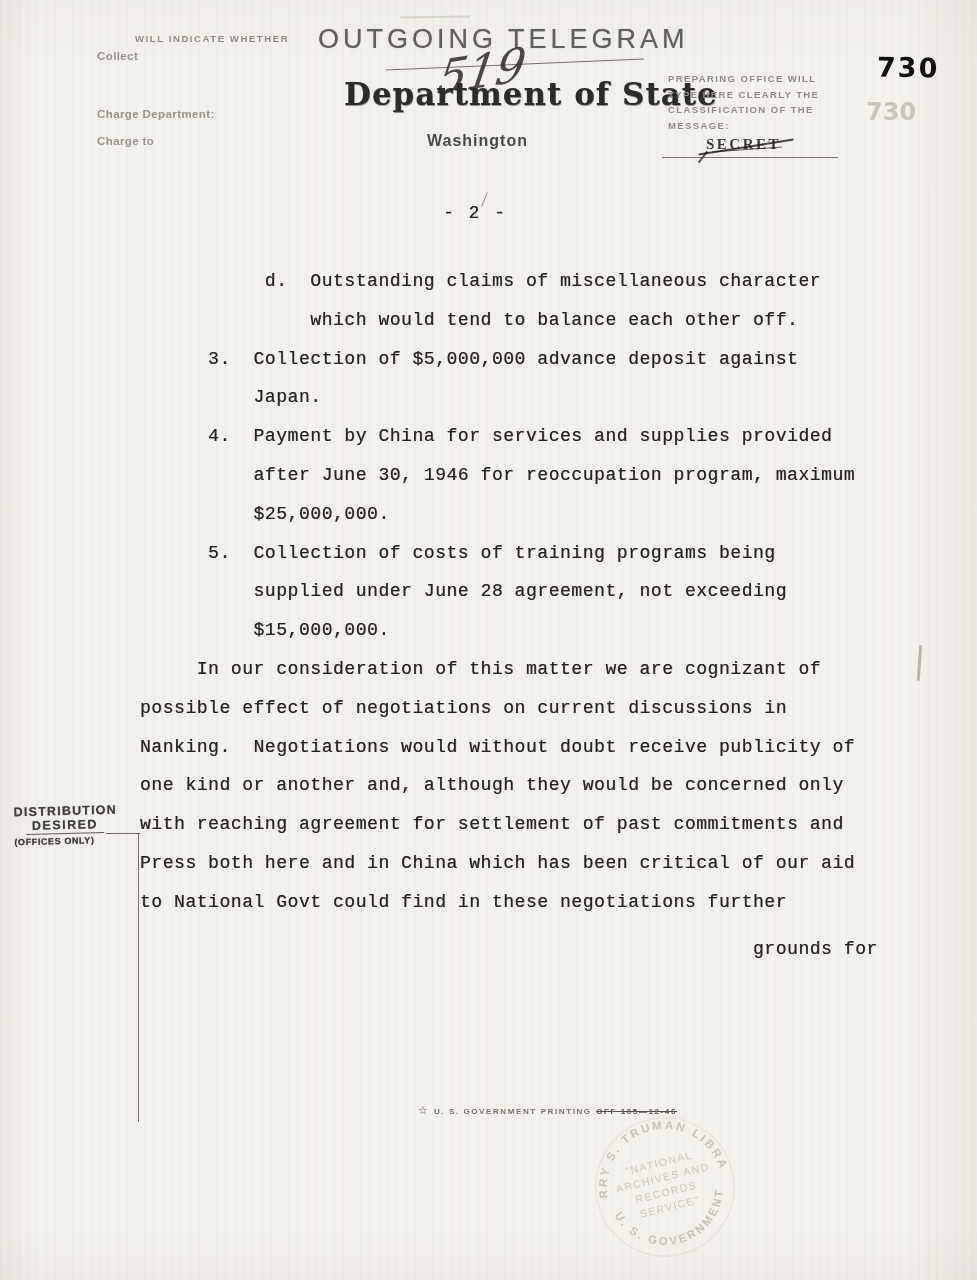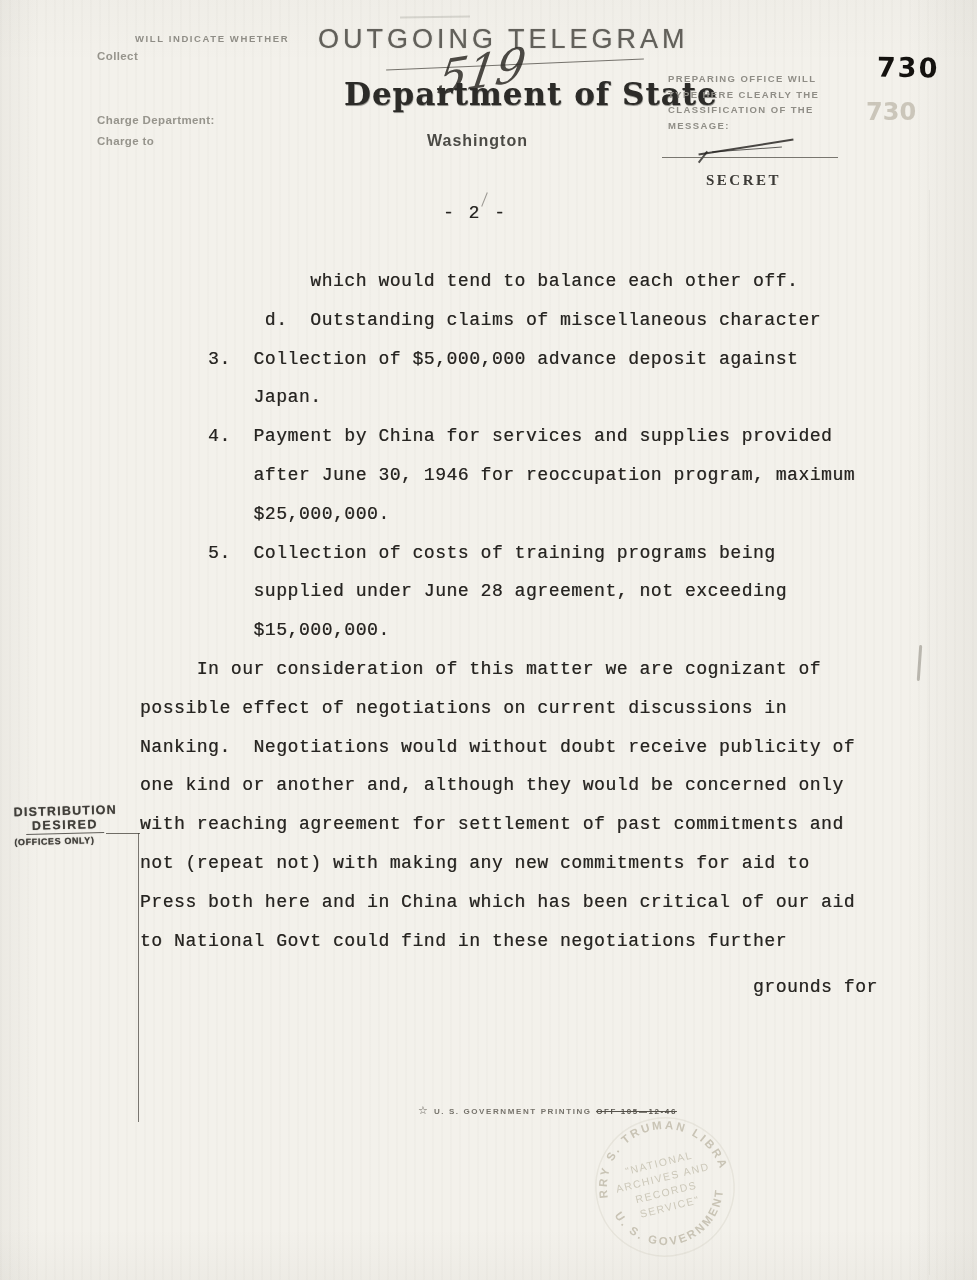--- a/index.html
+++ b/index.html
@@ -60,64 +60,63 @@
   .archive-stamp{transform:rotate(-14deg);opacity:0.95;}
 </style>
 </head>
 <body>
 
 <div id="page">
 
   <div class="abs form-label" style="left:135px;top:33px;">WILL INDICATE WHETHER</div>
   <div class="abs faint-remnant" style="left:400px;top:16px;"></div>
   <div class="abs form-label-lc" style="left:97px;top:50px;">Collect</div>
-  <div class="abs form-label-lc" style="left:97px;top:114px;">Charge Department:</div>
+  <div class="abs form-label-lc" style="left:97px;top:108px;">Charge Department:</div>
   <div class="abs form-label-lc" style="left:97px;top:135px;text-align:center;">Charge to</div>
 
   <div class="abs big-title" style="left:318px;top:24px;">OUTGOING TELEGRAM</div>
   <div class="abs scrawl-line" style="left:386px;top:64px;"></div>
   <div class="abs scrawl" style="left:438px;top:44px;">519</div>
   <div class="abs dept" style="left:344px;top:76px;">Department of State</div>
   <div class="abs washington" style="left:427px;top:132px;">Washington</div>
 
   <div class="abs" style="left:668px;top:27px;margin-top:44px;">
     <div class="prep-line">PREPARING OFFICE WILL</div>
     <div class="prep-line">TYPE HERE CLEARLY THE</div>
     <div class="prep-line">CLASSIFICATION OF THE</div>
     <div class="prep-line">MESSAGE:</div>
   </div>
   <div class="abs bignum" style="left:877px;top:52px;">730</div>
   <div class="abs ghostnum" style="left:866px;top:98px;">730</div>
 
-  <div class="abs secret" style="left:706px;top:136px;margin-top:36px;">SECRET</div>
+  <div class="abs secret" style="left:706px;top:136px;">SECRET</div>
   <div class="abs strike1" style="left:698px;top:146px;"></div>
   <div class="abs strike2" style="left:712px;top:149px;"></div>
   <div class="abs strike-hook" style="left:702px;top:150px;"></div>
   <div class="abs class-underline" style="left:662px;top:157px;"></div>
 
   <div class="abs mono pagenum" style="left:443px;top:203px;">- 2 -</div>
   <div class="abs pencil-slash" style="left:484px;top:192px;"></div>
 
   <div class="abs mono body-block">
+    <div class="bline">           d.  Outstanding claims of miscellaneous character</div>
     <div class="bline">               which would tend to balance each other off.</div>
-    <div class="bline">           d.  Outstanding claims of miscellaneous character</div>
     <div class="bline">      3.  Collection of $5,000,000 advance deposit against</div>
     <div class="bline">          Japan.</div>
     <div class="bline">      4.  Payment by China for services and supplies provided</div>
     <div class="bline">          after June 30, 1946 for reoccupation program, maximum</div>
     <div class="bline">          $25,000,000.</div>
     <div class="bline">      5.  Collection of costs of training programs being</div>
     <div class="bline">          supplied under June 28 agreement, not exceeding</div>
     <div class="bline">          $15,000,000.</div>
     <div class="bline">     In our consideration of this matter we are cognizant of</div>
     <div class="bline">possible effect of negotiations on current discussions in</div>
     <div class="bline">Nanking.  Negotiations would without doubt receive publicity of</div>
     <div class="bline">one kind or another and, although they would be concerned only</div>
     <div class="bline">with reaching agreement for settlement of past commitments and</div>
-    <div class="bline">not (repeat not) with making any new commitments for aid to</div>
     <div class="bline">Press both here and in China which has been critical of our aid</div>
     <div class="bline">to National Govt could find in these negotiations further</div>
     <div class="bline bline-gap">                                                      grounds for</div>
   </div>
 
   <div class="abs dist-stamp" style="left:14px;top:804px;">
     <div class="dist-l1">DISTRIBUTION</div>
     <div class="dist-l2">DESIRED</div>
     <div class="dist-l3">(OFFICES ONLY)</div>
   </div>

